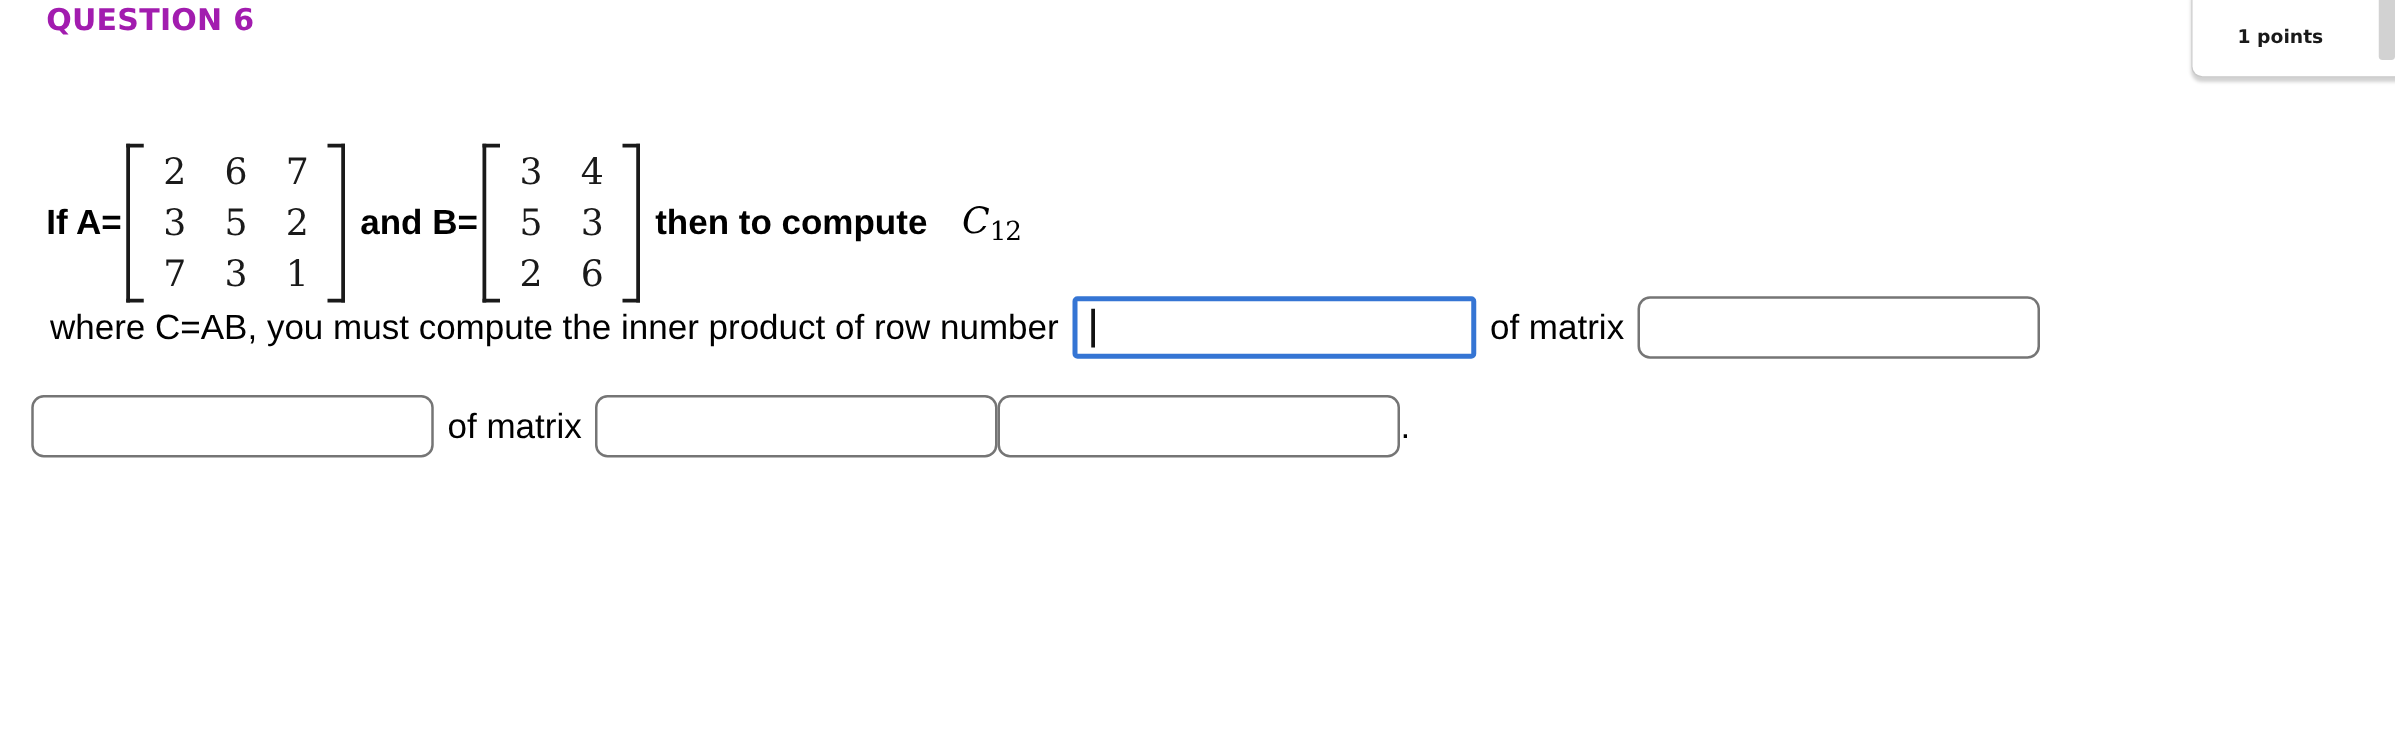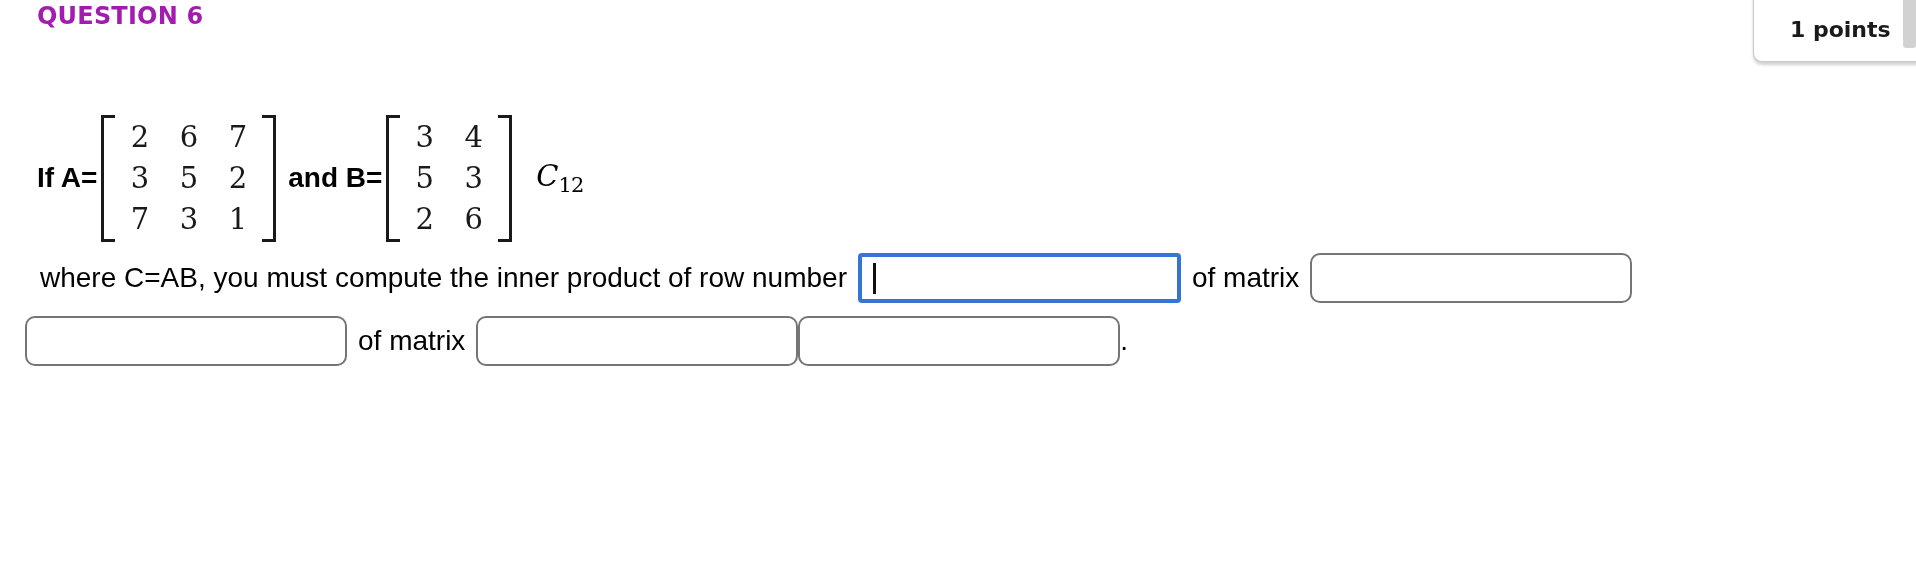--- a/index.html
+++ b/index.html
@@ -6,42 +6,42 @@
   html,body { width:1916px; height:588px; background:#ffffff; overflow:hidden;
               font-family:"Liberation Sans", sans-serif; color:#000; }
 
   
   .q-title { position:absolute; left:37px; top:2px; font-family:"DejaVu Sans", sans-serif;
              font-weight:bold; font-size:24px; color:#a21caf; letter-spacing:0.2px; }
   .points-box { position:absolute; left:1753px; top:-4px; width:175px; height:66px;
                 background:#fff; border:1px solid #c9c9c9; border-right:none;
                 border-bottom-left-radius:9px; box-shadow:0 3px 3px rgba(0,0,0,0.18);
                 display:flex; align-items:center; }
-  .points-label { font-family:"DejaVu Sans", sans-serif; font-weight:bold; font-size:22px;
+  .points-label { font-family:"DejaVu Sans", sans-serif; font-weight:bold; font-size:15px;
                   color:#1a1a1a; margin-left:36px; white-space:nowrap; }
   .scrollbar { position:absolute; left:1903px; top:0; width:13px; height:48px;
                background:#d2d2d2; border-radius:0 0 3px 3px; }
 
   
   .line1 { position:absolute; left:37px; top:114px; height:128px;
            display:flex; align-items:center; font-size:28px; }
   .line1 .txt { white-space:pre;font-weight:bold; }
   .matrix { position:relative; padding:2px 14px; margin:0 4px;
             font-family:"DejaVu Serif", serif; font-size:29px; color:#1a1a1a; }
   .matrix::before { content:""; position:absolute; left:0; top:0; bottom:0; width:11px;
                     border:3px solid #1a1a1a; border-right:none; }
   .matrix::after  { content:""; position:absolute; right:0; top:0; bottom:0; width:11px;
                     border:3px solid #1a1a1a; border-left:none; }
   .mrow  { display:flex; }
   .mcell { width:49px; text-align:center; line-height:41px; }
   .math-c { font-family:"DejaVu Serif", serif; font-style:italic; font-size:29px; margin-left:20px; }
   .math-c sub { font-style:normal; font-size:21px; vertical-align:-6px; letter-spacing:-1px; }
 
   
-  .line2 { position:absolute; left:40px; top:252px; height:52px;
+  .line2 { position:absolute; left:40px; top:236px; height:52px;
            display:flex; align-items:center; font-size:28px; }
   .line3 { position:absolute; left:25px; top:315px; height:52px;
            display:flex; align-items:center; font-size:28px; }
   .gap-l { margin-left:11px; } .gap-r { margin-right:11px; }
 
   .ans-wrap { position:relative; display:inline-block; }
   .ans-input { width:322px; height:50px; background:#fff; border:2px solid #757575;
                border-radius:10px; font-size:26px; padding:0 12px;
                font-family:"Liberation Sans", sans-serif; outline:none; }
   .ans-input.focused { width:323px; border:4px solid #3575d4; border-radius:4px; }
@@ -86,20 +86,21 @@
     </span>
     <span class="mrow">
       <span class="mcell">5</span>
       <span class="mcell">3</span>
     </span>
     <span class="mrow">
       <span class="mcell">2</span>
       <span class="mcell">6</span>
     </span>
   </span>
+  <span class="txt"> then to compute </span>
   <span class="math-c"><span>C</span><sub>12</sub></span>
 </div>
 
 <div class="line2">
   <span class="nowrap gap-r">where C=AB, you must compute the inner product of row number</span>
   <span class="ans-wrap">
     <input class="ans-input focused" type="text" value="" style="">
     <span class="caret"></span>
   </span>
   <span class="nowrap gap-l gap-r">of matrix</span>

